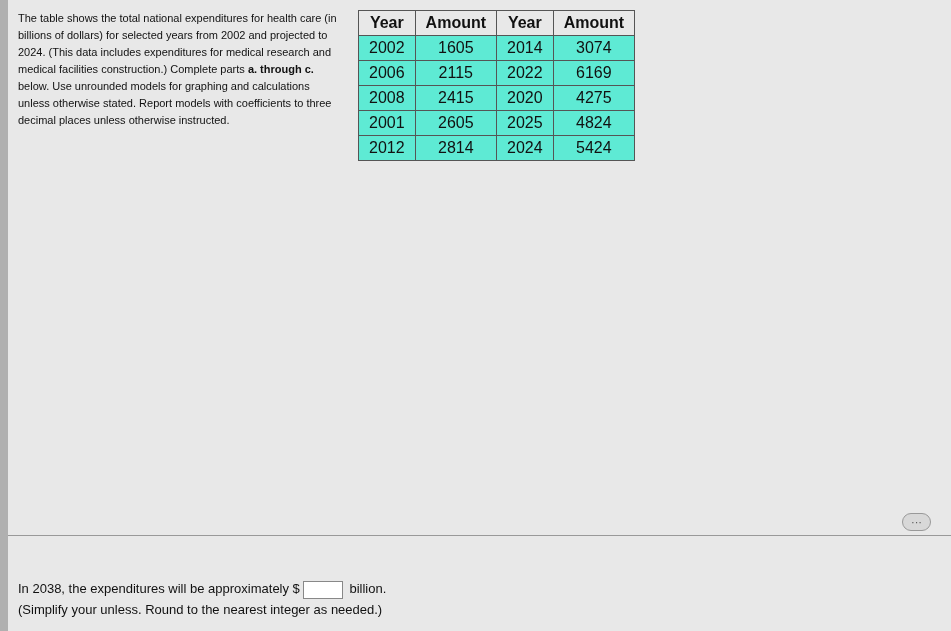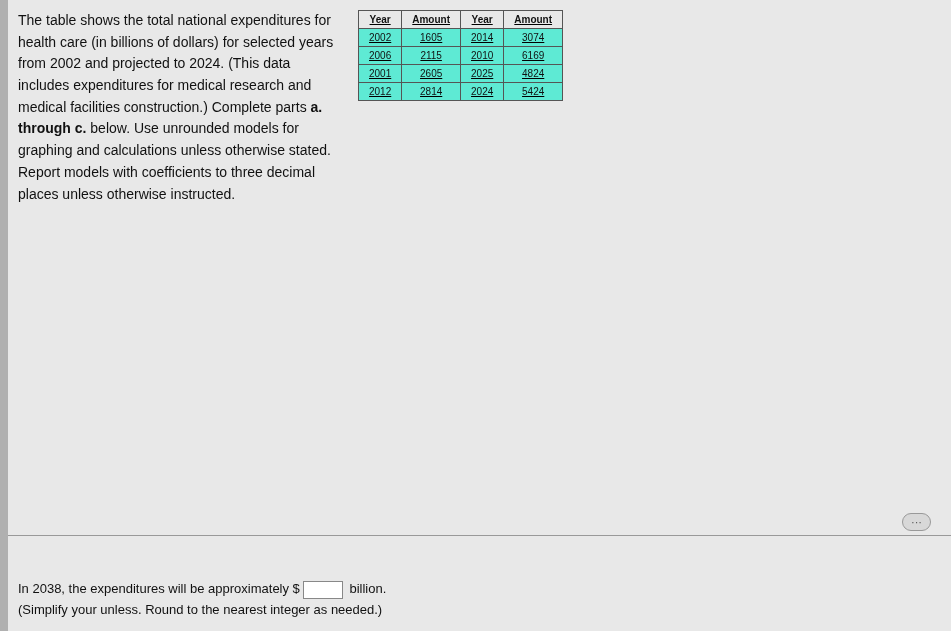--- a/index.html
+++ b/index.html
@@ -41,37 +41,36 @@
       margin-left: 18px;
       margin-top: 10px;
       display: flex;
       flex-direction: row;
       gap: 20px;
       flex: 1;
     }
 
     .description-text {
       width: 320px;
-      font-size: 14px;
+      font-size: 11px;
       line-height: 1.55;
       color: #111;
     }
 
     .description-text strong {
       font-weight: bold;
     }
 
     .table-container {
       flex: 1;
     }
 
     table {
       border-collapse: collapse;
-      font-size: 10px;
-      text-decoration: underline;
+      font-size: 16px;
     }
 
     table th, table td {
       border: 1px solid #555;
       padding: 3px 10px;
       text-align: center;
       color: #111;
     }
 
     table th {
@@ -151,22 +150,28 @@
         <tbody id="table-body">
         <tr>
               <td>2002</td>
               <td>1605</td>
               <td>2014</td>
               <td>3074</td>
             </tr>
             <tr>
               <td>2006</td>
               <td>2115</td>
-              <td>2010</td>
+              <td>2022</td>
               <td>6169</td>
+            </tr>
+            <tr>
+              <td>2008</td>
+              <td>2415</td>
+              <td>2020</td>
+              <td>4275</td>
             </tr>
             <tr>
               <td>2001</td>
               <td>2605</td>
               <td>2025</td>
               <td>4824</td>
             </tr>
             <tr>
               <td>2012</td>
               <td>2814</td>

